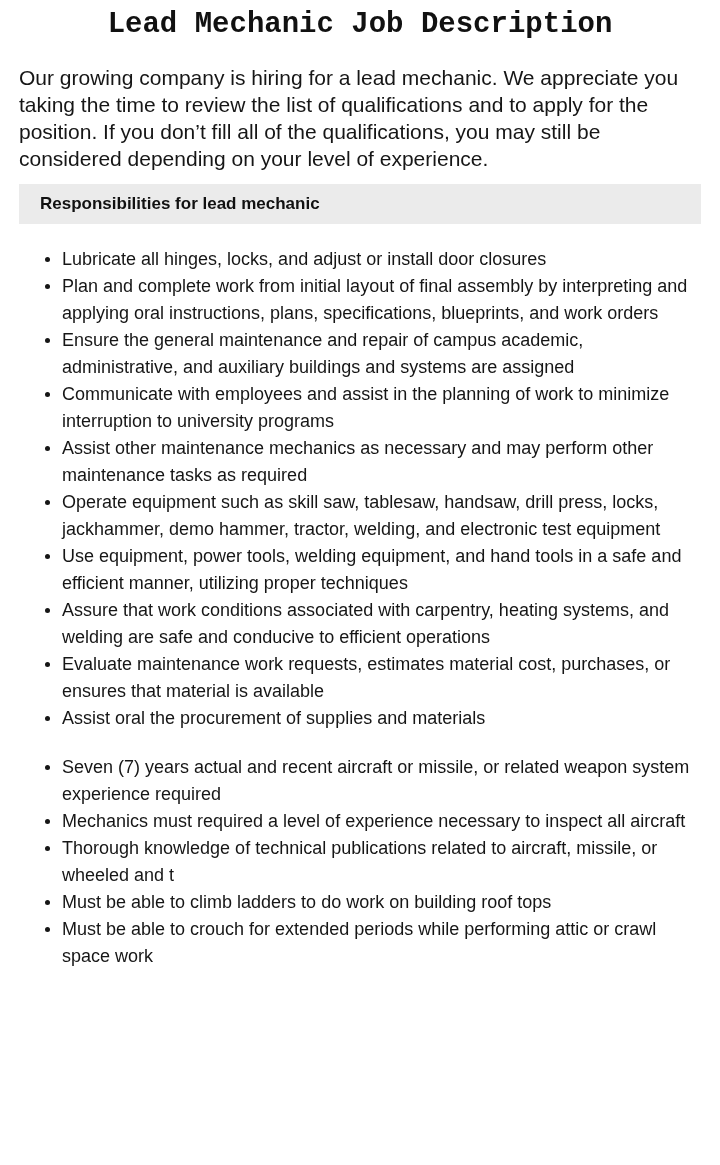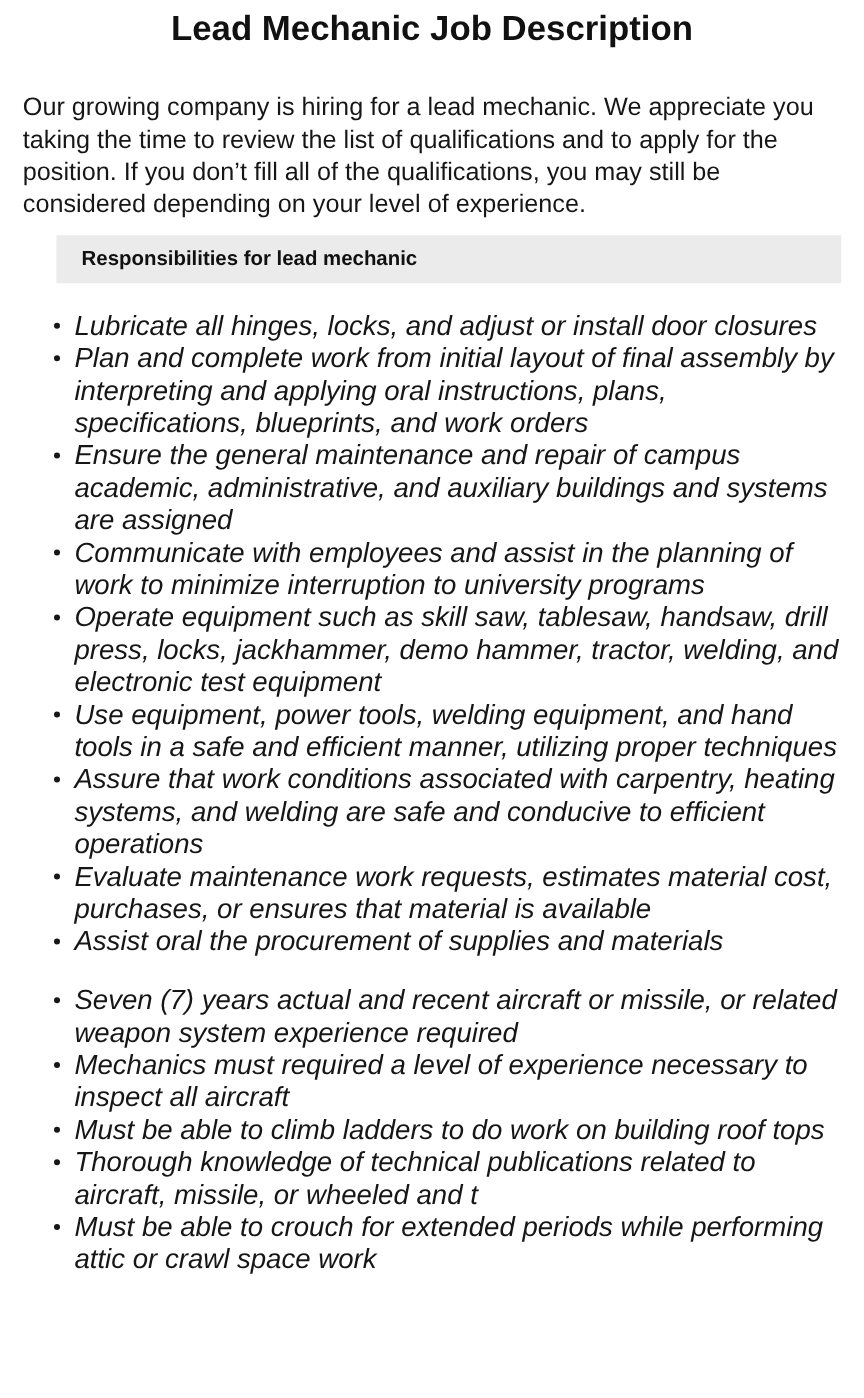--- a/index.html
+++ b/index.html
@@ -15,50 +15,49 @@
     overflow: hidden;
   }
   .page {
     padding: 6px 19px 0 19px;
     box-sizing: border-box;
   }
   .doc-title {
     font-size: 29px;
     font-weight: bold;
     text-align: center;
-    margin: 2px 0 35px 0;
+    margin: 2px 0 23px 0;
     line-height: 1.15;
     color: #111111;
+    font-family: Liberation Mono, monospace;
   }
   .intro {
     font-size: 21px;
     line-height: 27px;
     margin: 0 0 12px 0;
   }
   .section-header {
     background: #ebebeb;
     height: 40px;
     display: flex;
     align-items: center;
     padding-left: 21px;
     box-sizing: border-box;
-    margin-left: 28px;
   }
   .section-header .heading-text {
     font-size: 17px;
     font-weight: bold;
     color: #111111;
   }
   ul.bullets {
     margin: 22px 0 18px 0;
     padding-left: 42px;
-    font-size: 23px;
+    font-size: 18px;
     line-height: 27px;
     list-style: none;
-    font-style: italic;
   }
   ul.bullets li {
     position: relative;
     padding-left: 1px;
   }
   ul.bullets li::before {
     content: "";
     position: absolute;
     left: -16px;
     top: 11px;
@@ -77,31 +76,32 @@
   <div id="sections">
   <section class="section">
     <div class="section-header">
       <span class="heading-text">Responsibilities for lead mechanic</span>
     </div>
     <ul class="bullets">
           <li>Lubricate all hinges, locks, and adjust or install door closures</li>
           <li>Plan and complete work from initial layout of final assembly by interpreting and applying oral instructions, plans, specifications, blueprints, and work orders</li>
           <li>Ensure the general maintenance and repair of campus academic, administrative, and auxiliary buildings and systems are assigned</li>
           <li>Communicate with employees and assist in the planning of work to minimize interruption to university programs</li>
+          <li>Assist other maintenance mechanics as necessary and may perform other maintenance tasks as required</li>
           <li>Operate equipment such as skill saw, tablesaw, handsaw, drill press, locks, jackhammer, demo hammer, tractor, welding, and electronic test equipment</li>
           <li>Use equipment, power tools, welding equipment, and hand tools in a safe and efficient manner, utilizing proper techniques</li>
           <li>Assure that work conditions associated with carpentry, heating systems, and welding are safe and conducive to efficient operations</li>
           <li>Evaluate maintenance work requests, estimates material cost, purchases, or ensures that material is available</li>
           <li>Assist oral the procurement of supplies and materials</li>
         </ul>
   </section>
 
   <section class="section">
     <ul class="bullets">
           <li>Seven (7) years actual and recent aircraft or missile, or related weapon system experience required</li>
           <li>Mechanics must required a level of experience necessary to inspect all aircraft</li>
+          <li>Thorough knowledge of technical publications related to aircraft, missile, or wheeled and t</li>
           <li>Must be able to climb ladders to do work on building roof tops</li>
-          <li>Thorough knowledge of technical publications related to aircraft, missile, or wheeled and t</li>
           <li>Must be able to crouch for extended periods while performing attic or crawl space work</li>
         </ul>
   </section>
 </div>
 </div>
 
 </body></html>

